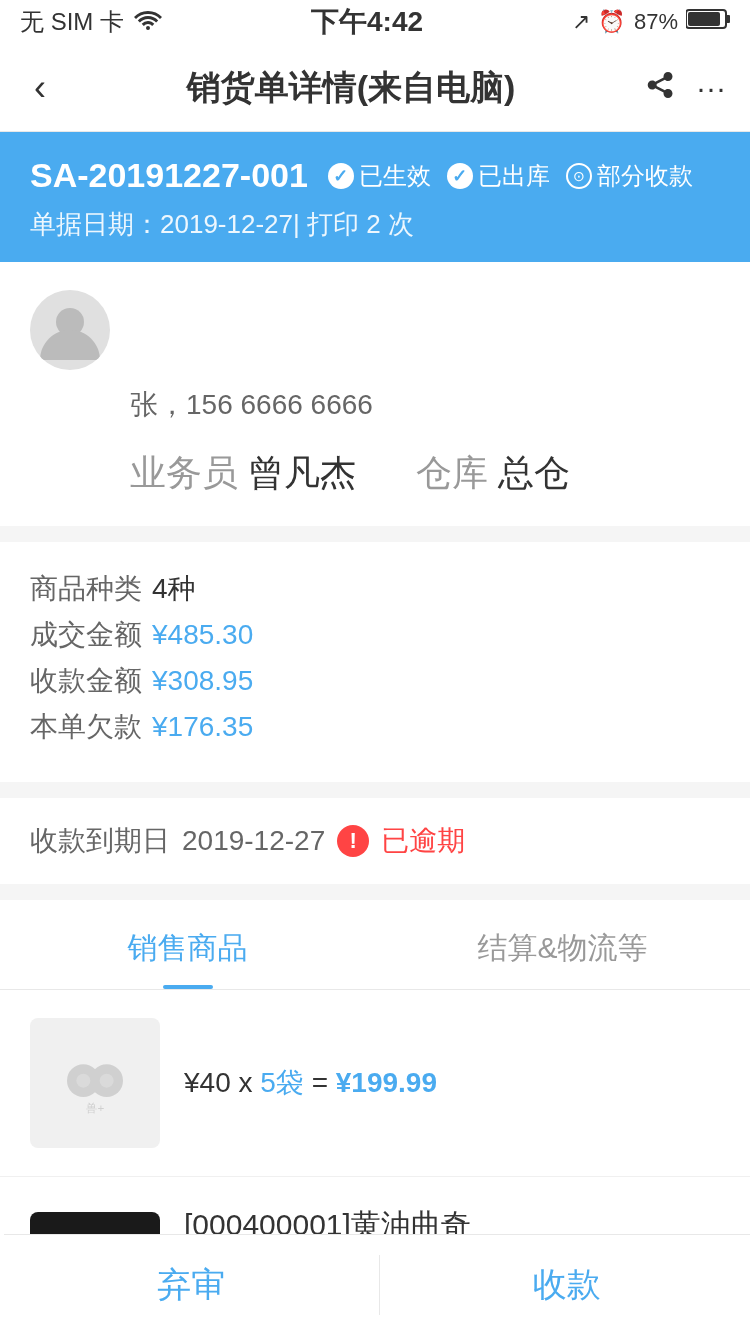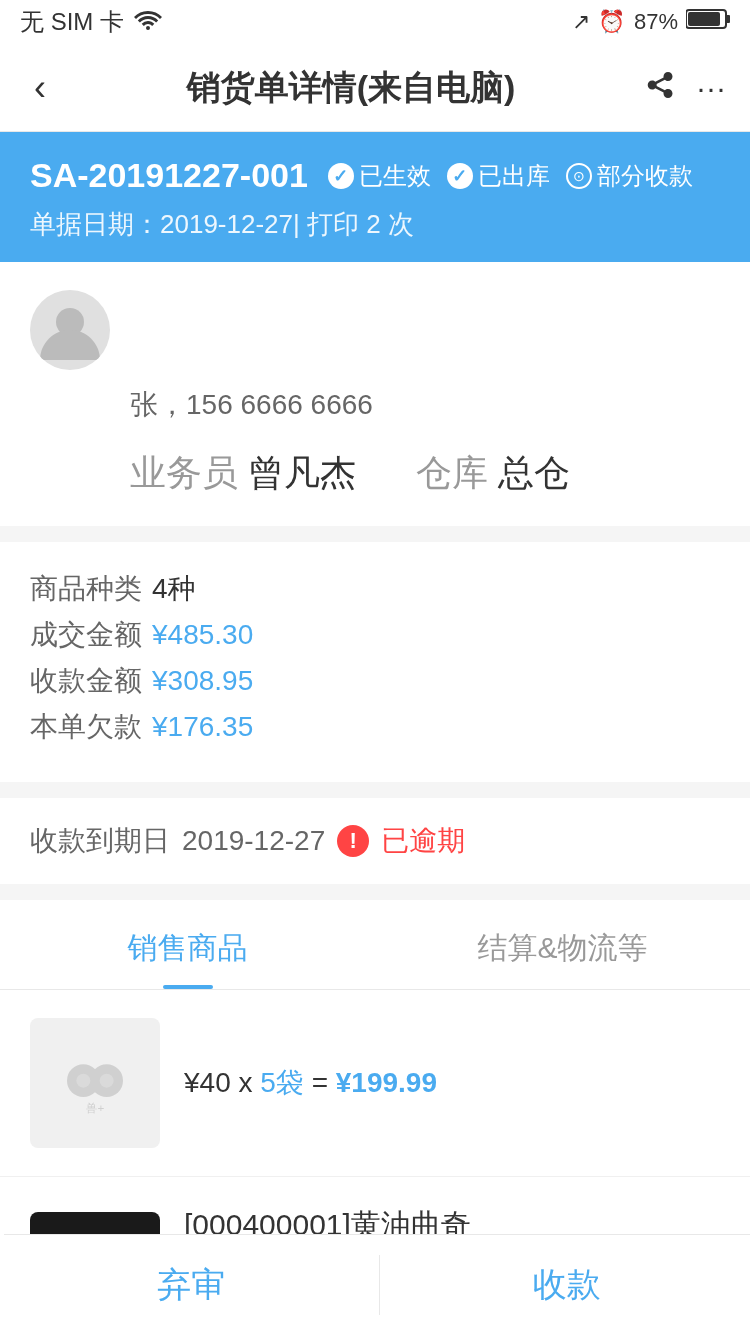--- a/index.html
+++ b/index.html
@@ -326,20 +326,21 @@
 
 <div class="status-bar">
   <div class="status-left">
     <span>无 SIM 卡</span>
     <span>
       <svg width="28" height="22" viewBox="0 0 28 22">
           <path d="M14 18a2 2 0 1 1 0 4 2 2 0 0 1 0-4zm0-5c2.5 0 4.7 1.1 6.3 2.8l-2.1 2.1A5.5 5.5 0 0 0 14 16a5.5 5.5 0 0 0-4.2 1.9l-2.1-2.1A8.5 8.5 0 0 1 14 13zm0-5c4 0 7.6 1.7 10.2 4.5l-2.1 2.1A11 11 0 0 0 14 11a11 11 0 0 0-8.1 3.6L3.8 12.5A14 14 0 0 1 14 8zm0-5c5.5 0 10.4 2.3 14 6L26 11A16 16 0 0 0 14 6 16 16 0 0 0 2 11L0 9A19 19 0 0 1 14 3z" fill="#333"></path>
         </svg>
     </span>
   </div>
+  <div class="status-center">下午4:42</div>
   <div class="status-right">
     <span>↗</span>
     <span>⏰</span>
     <span>87%</span>
     <span>
       <svg width="44" height="22" viewBox="0 0 44 22">
           <rect x="0" y="2" width="40" height="18" rx="3" ry="3" fill="none" stroke="#333" stroke-width="2"></rect>
           <rect x="40" y="7" width="4" height="8" rx="1" fill="#333"></rect>
           <rect x="2" y="4" width="32" height="14" rx="2" fill="#333"></rect>
         </svg>

